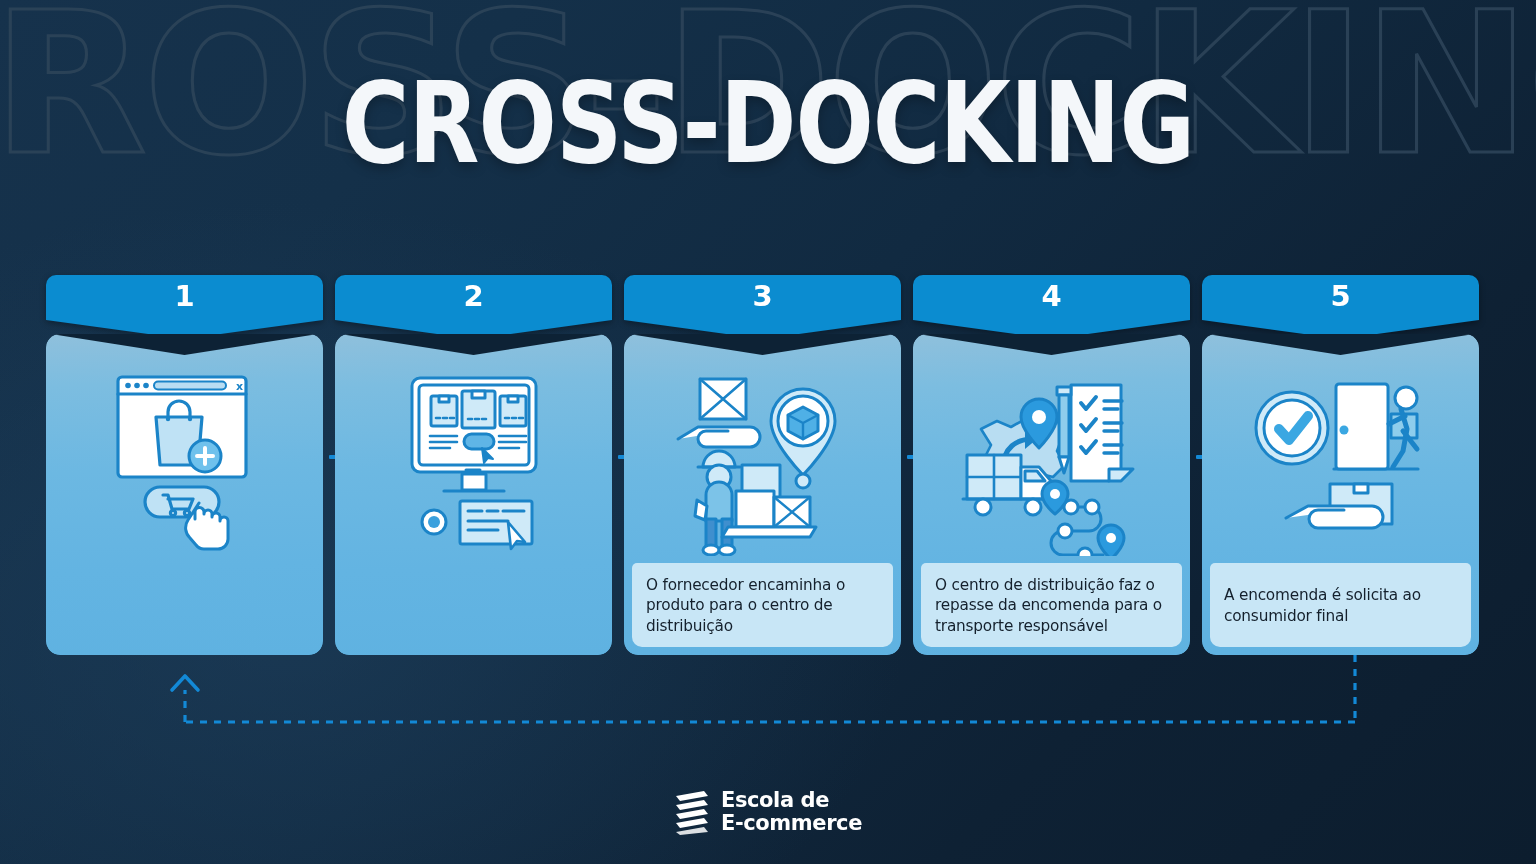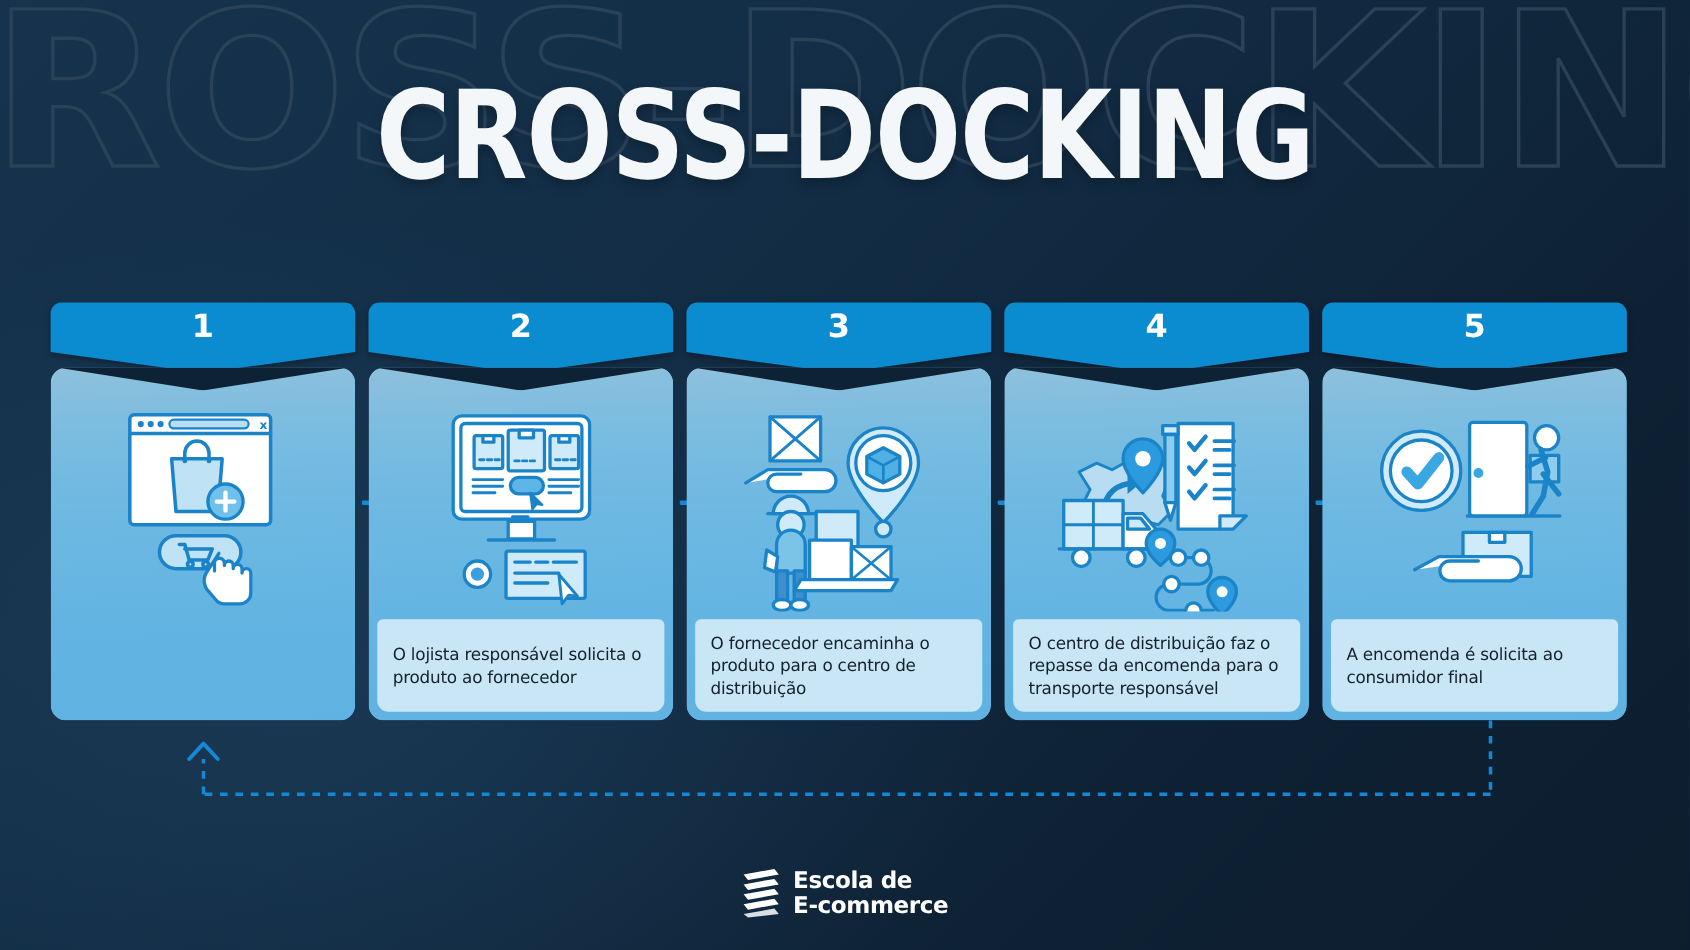--- a/index.html
+++ b/index.html
@@ -188,21 +188,21 @@
     pointer-events: none;
   }
 
   
   .logo {
     position: absolute;
     left: 50%;
     transform: translateX(-50%);
     bottom: 28px;
     display: flex;
-    align-items: center;
+    align-items: flex-end;
     gap: 11px;
   }
 
   .logo-text {
     color: #ffffff;
     font-family: "DejaVu Sans", sans-serif;
     font-weight: 700;
     font-size: 21px;
     line-height: 1.12;
     letter-spacing: -0.4px;
@@ -294,21 +294,20 @@
             <path d="M82 147 h40" stroke-width="3"></path>
             <path d="M82 156 h30" stroke-width="3"></path>
 
             <path d="M122 148 l3 27 l6 -8 l8 1 z" fill="#ffffff" stroke="#1b84c8" stroke-width="2.6"></path>
 
             <circle cx="48" cy="148" r="12" fill="#ffffff"></circle>
             <circle cx="48" cy="148" r="6" fill="#3aa0dd" stroke="none"></circle>
           </g>
         </svg>
       </div>
-      <div class="caption">O lojista responsável solicita o produto ao fornecedor</div>
     </div>
   </div>
 
   <div class="card">
     <div class="ribbon">3</div>
     <div class="card-body">
       <div class="icon-area">
         <svg width="185" height="185" viewBox="0 0 185 185">
           <g fill="none" stroke="#1b84c8" stroke-width="3" stroke-linecap="round" stroke-linejoin="round">
 

